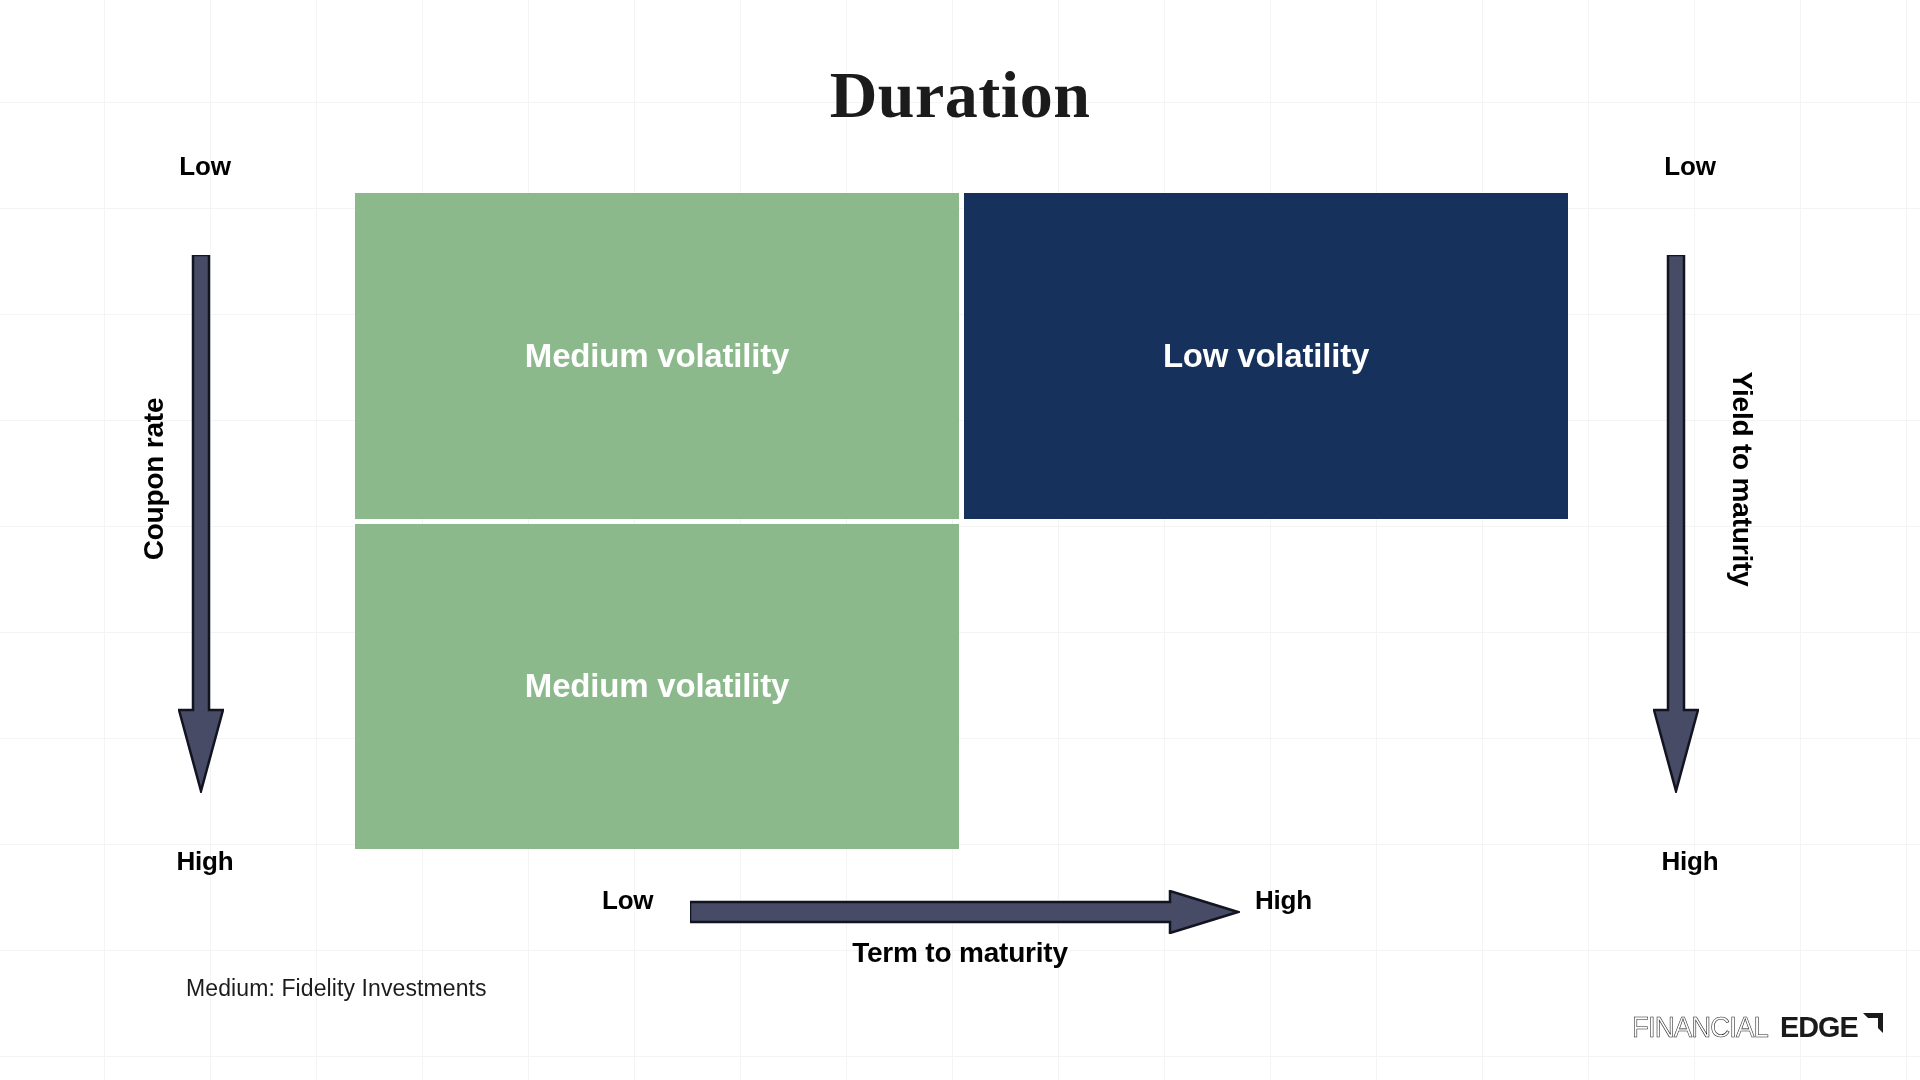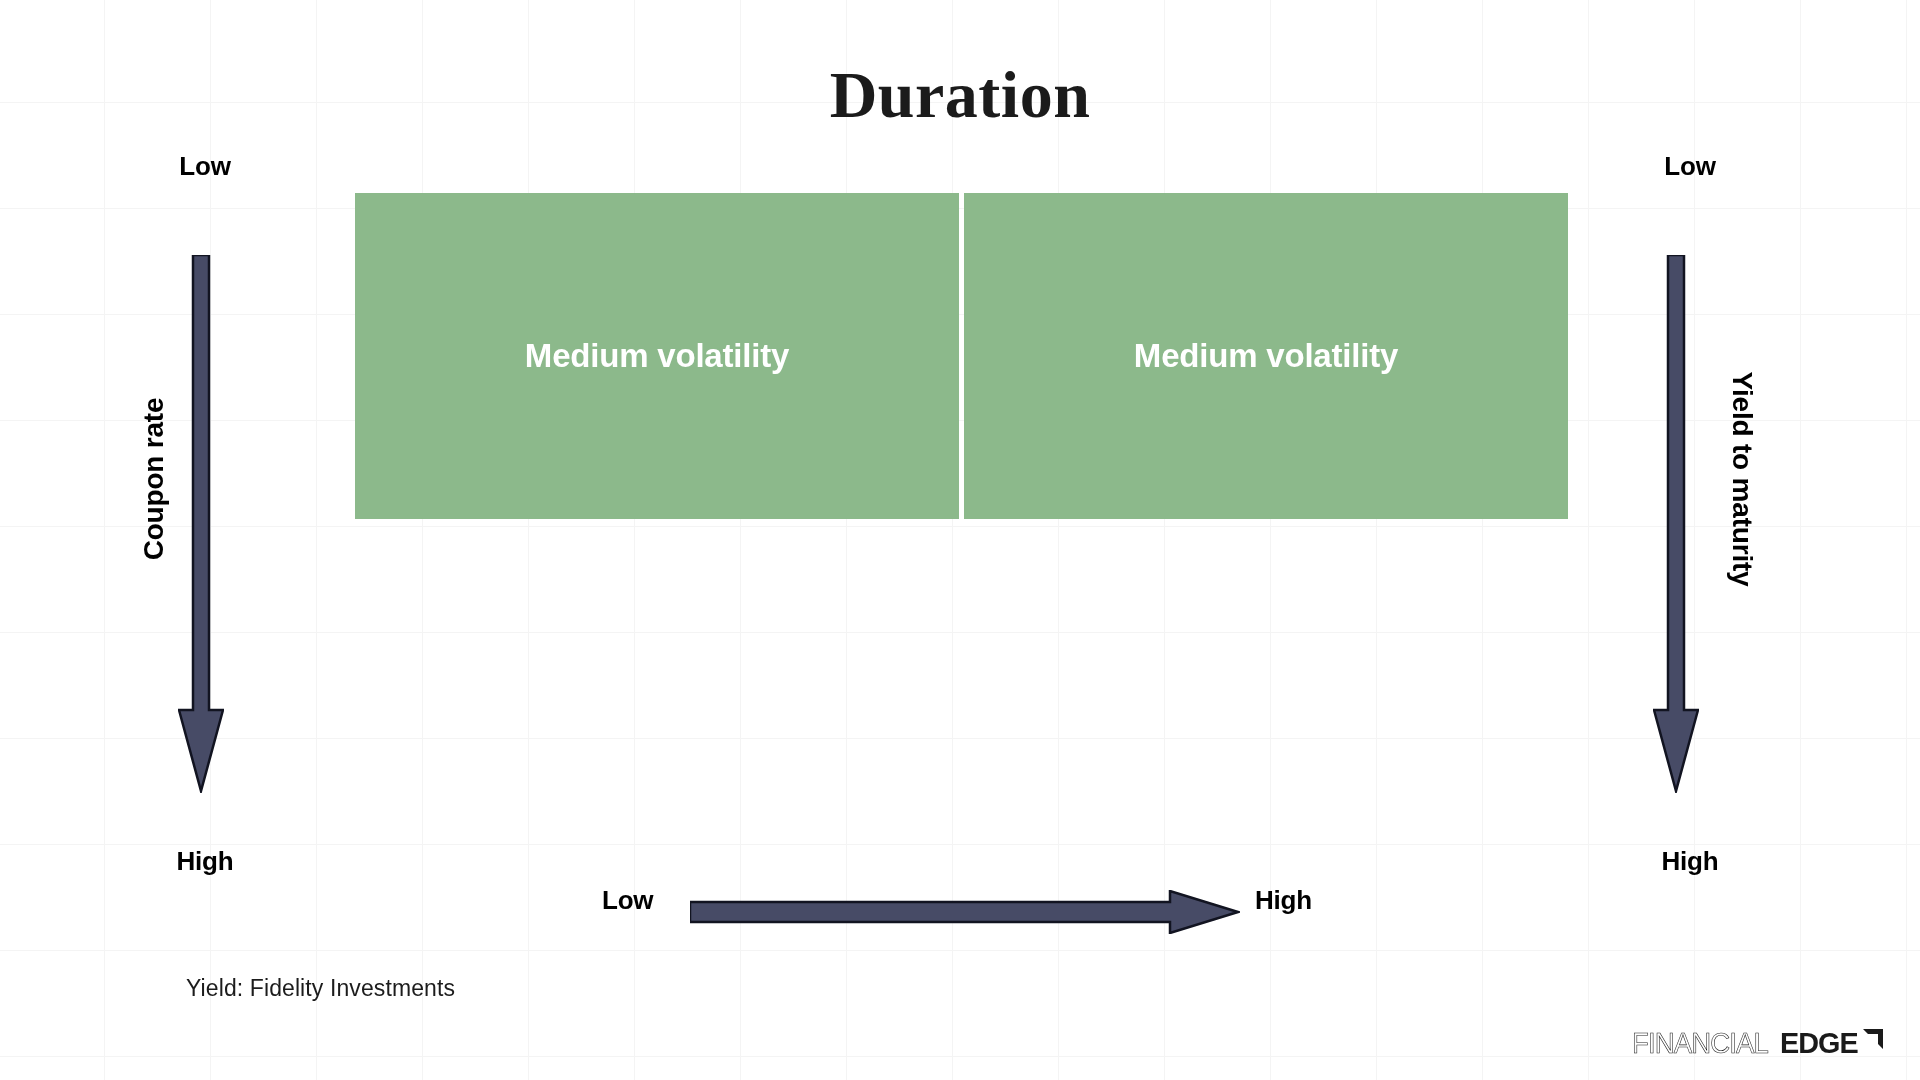--- a/index.html
+++ b/index.html
@@ -174,21 +174,21 @@
     letter-spacing: 0.1px;
   }
 
   
   .logo {
     position: absolute;
     right: 36px;
     bottom: 22px;
     height: 46px;
     display: flex;
-    align-items: flex-end;
+    align-items: flex-start;
     margin-left: 40px;
   }
   .logo-text {
     font-size: 30px;
     line-height: 1;
     letter-spacing: -1px;
     color: #1a1a1a;
     display: flex;
     align-items: baseline;
   }
@@ -222,43 +222,47 @@
       <polygon points="15,0 31,0 31,455 45,455 23,536 1,455 15,455" fill="#474B66" stroke="#121421" stroke-width="2.5" stroke-linejoin="miter"></polygon>
     </svg>
     <div class="v-rot-label">Coupon rate</div>
     <div class="cap-high">High</div>
   </div>
 
   <div class="matrix">
     <div class="cell" style="background:#8CB98B">
       <span class="cell-label">Medium volatility</span>
     </div>
+    <div class="cell" style="background:#16315C">
+      <span class="cell-label">Low volatility</span>
+    </div>
     <div class="cell" style="background:#8CB98B">
       <span class="cell-label">Medium volatility</span>
     </div>
   </div>
 
   <div class="axis-right">
     <div class="cap-low">Low</div>
     <svg class="v-arrow" viewBox="0 0 46 538" preserveAspectRatio="none">
       <polygon points="15,0 31,0 31,455 45,455 23,536 1,455 15,455" fill="#474B66" stroke="#121421" stroke-width="2.5" stroke-linejoin="miter"></polygon>
     </svg>
     <div class="v-rot-label">Yield to maturity</div>
     <div class="cap-high">High</div>
   </div>
 
   <div class="axis-bottom">
     <div class="h-cap low">Low</div>
     <svg class="h-arrow" viewBox="0 0 550 44" preserveAspectRatio="none">
       <polygon points="0,12 480,12 480,1 548,22 480,43 480,32 0,32" fill="#474B66" stroke="#121421" stroke-width="2.5" stroke-linejoin="miter"></polygon>
     </svg>
     <div class="h-cap high">High</div>
-  </div>
-
-  <div class="source">Yield: Fidelity Investments</div>
+    <div class="h-title">Term to maturity</div>
+  </div>
+
+  <div class="source">Medium: Fidelity Investments</div>
 
   <div class="logo">
     <div class="logo-text">
       <span class="logo-thin">FINANCIAL</span>
         <span class="logo-bold">EDGE</span>
       <svg class="logo-mark" width="22" height="22" viewBox="0 0 22 22">
         <polygon points="1,1 21,1 21,21 16,16 16,6 6,6" fill="#1a1a1a"></polygon>
       </svg>
     </div>
   </div>

